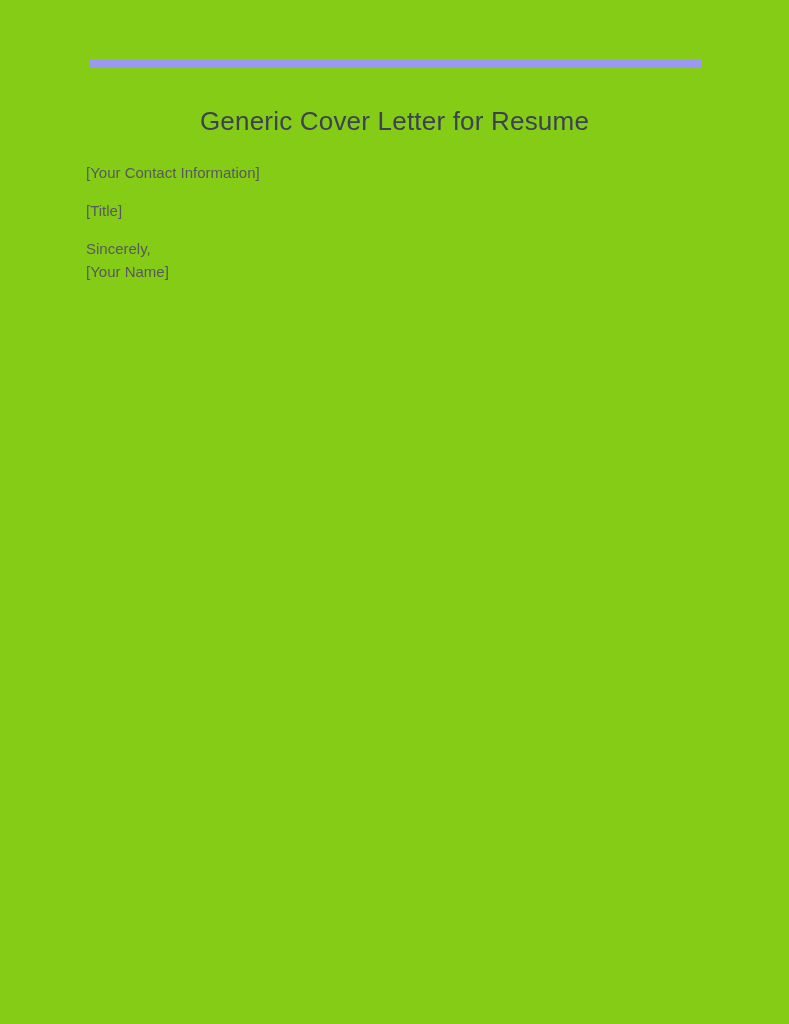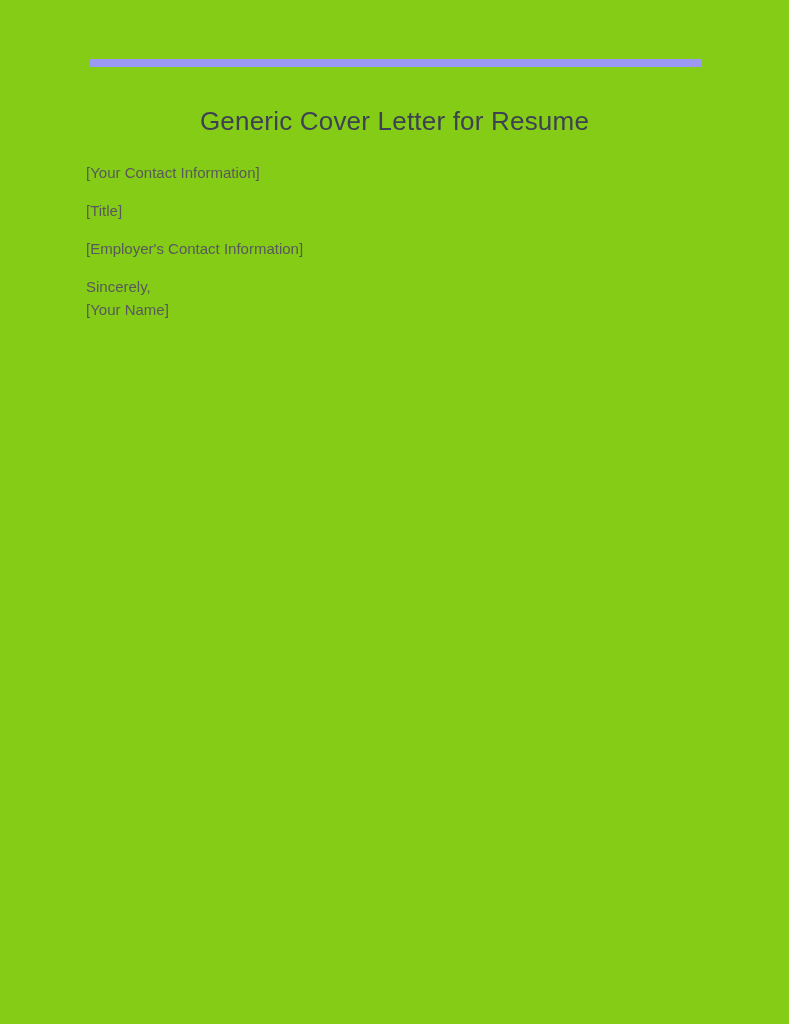--- a/index.html
+++ b/index.html
@@ -58,21 +58,20 @@
   <div class="accent-bar" style="background-color: rgb(155, 153, 244);"></div>
 
   <h1 class="doc-title" style="color: rgb(61, 65, 82);">Generic Cover Letter for Resume</h1>
 
   <div class="letter" style="color: rgb(88, 89, 91);">
 
     <p>[Your Contact Information]</p>
 
     <p>[Title]</p>
 
-    <p>[Employer's Contact Information]</p>
 
 
 
 
 
     <p class="sig"><span>Sincerely,</span><br><span>[Your Name]</span></p>
 
   </div>
 
 </div>

